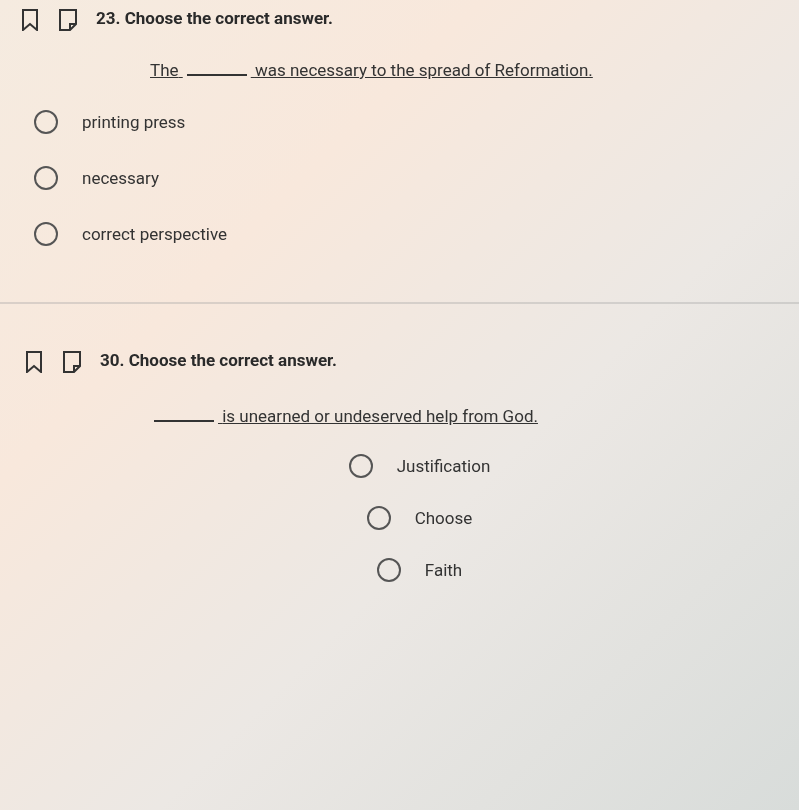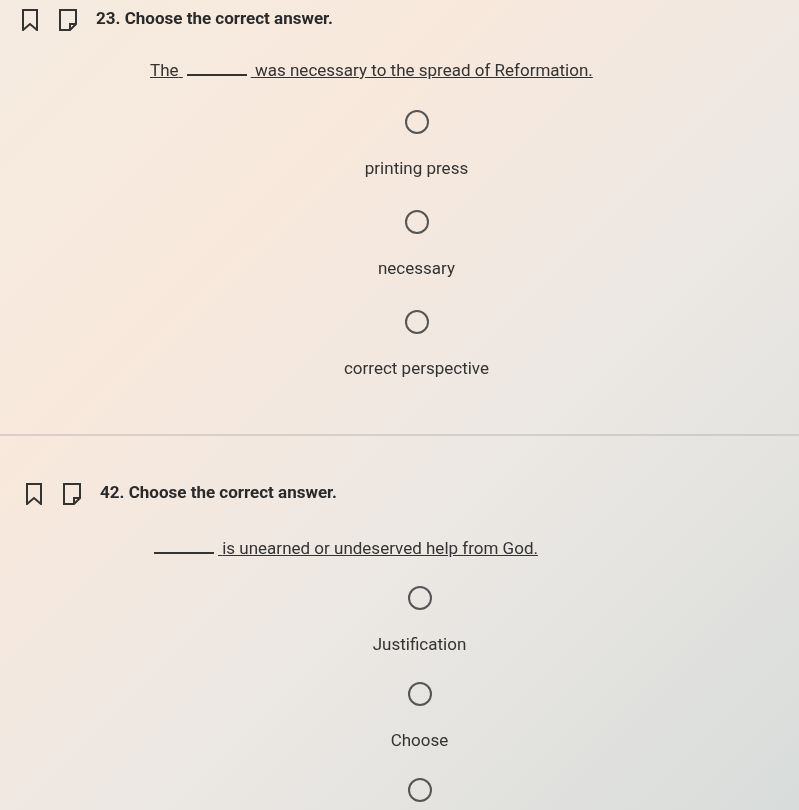--- a/index.html
+++ b/index.html
@@ -53,21 +53,20 @@
     .options {
       display: flex;
       flex-direction: column;
       gap: 32px;
       padding-left: 34px;
     }
     .option-row {
       display: flex;
       align-items: center;
       gap: 24px;
-      flex-direction: column;
     }
     .radio {
       width: 24px;
       height: 24px;
       border: 2px solid #555;
       border-radius: 50%;
       flex-shrink: 0;
       background: transparent;
     }
     .option-label {
@@ -82,20 +81,21 @@
     .q2 .question-header {
       padding-left: 24px;
     }
     .q2 .question-prompt {
       padding-top: 26px;
       padding-bottom: 28px;
     }
     .q2 .options {
       gap: 28px;
       padding-left: 40px;
+      align-items: center;
     }
     svg { display: block; }
   </style>
 </head>
 <body>
 
 <div class="question-block">
   <div class="question-header">
     <span class="icon-bookmark">
       <svg width="18" height="22" viewBox="0 0 18 22" fill="none">
@@ -143,21 +143,21 @@
         <path d="M2 1 H16 V21 L9 15 L2 21 Z" stroke="#333" stroke-width="2" fill="none"></path>
       </svg>
     </span>
     <span class="icon-note">
       <svg width="20" height="22" viewBox="0 0 20 22" fill="none">
         <path d="M2 1 H18 V15 L12 21 H2 Z" stroke="#333" stroke-width="2" fill="none"></path>
         <path d="M12 21 V15 H18" stroke="#333" stroke-width="2" fill="none"></path>
       </svg>
     </span>
     <span class="question-title">
-      <span>42.</span>
+      <span>30.</span>
       <span>Choose the correct answer.</span>
     </span>
   </div>
   <div class="question-prompt">
     <span class="blank"></span>
     <span>is unearned or undeserved help from God.</span>
   </div>
   <div class="options">
     <div class="option-row">
       <span class="radio"></span>

